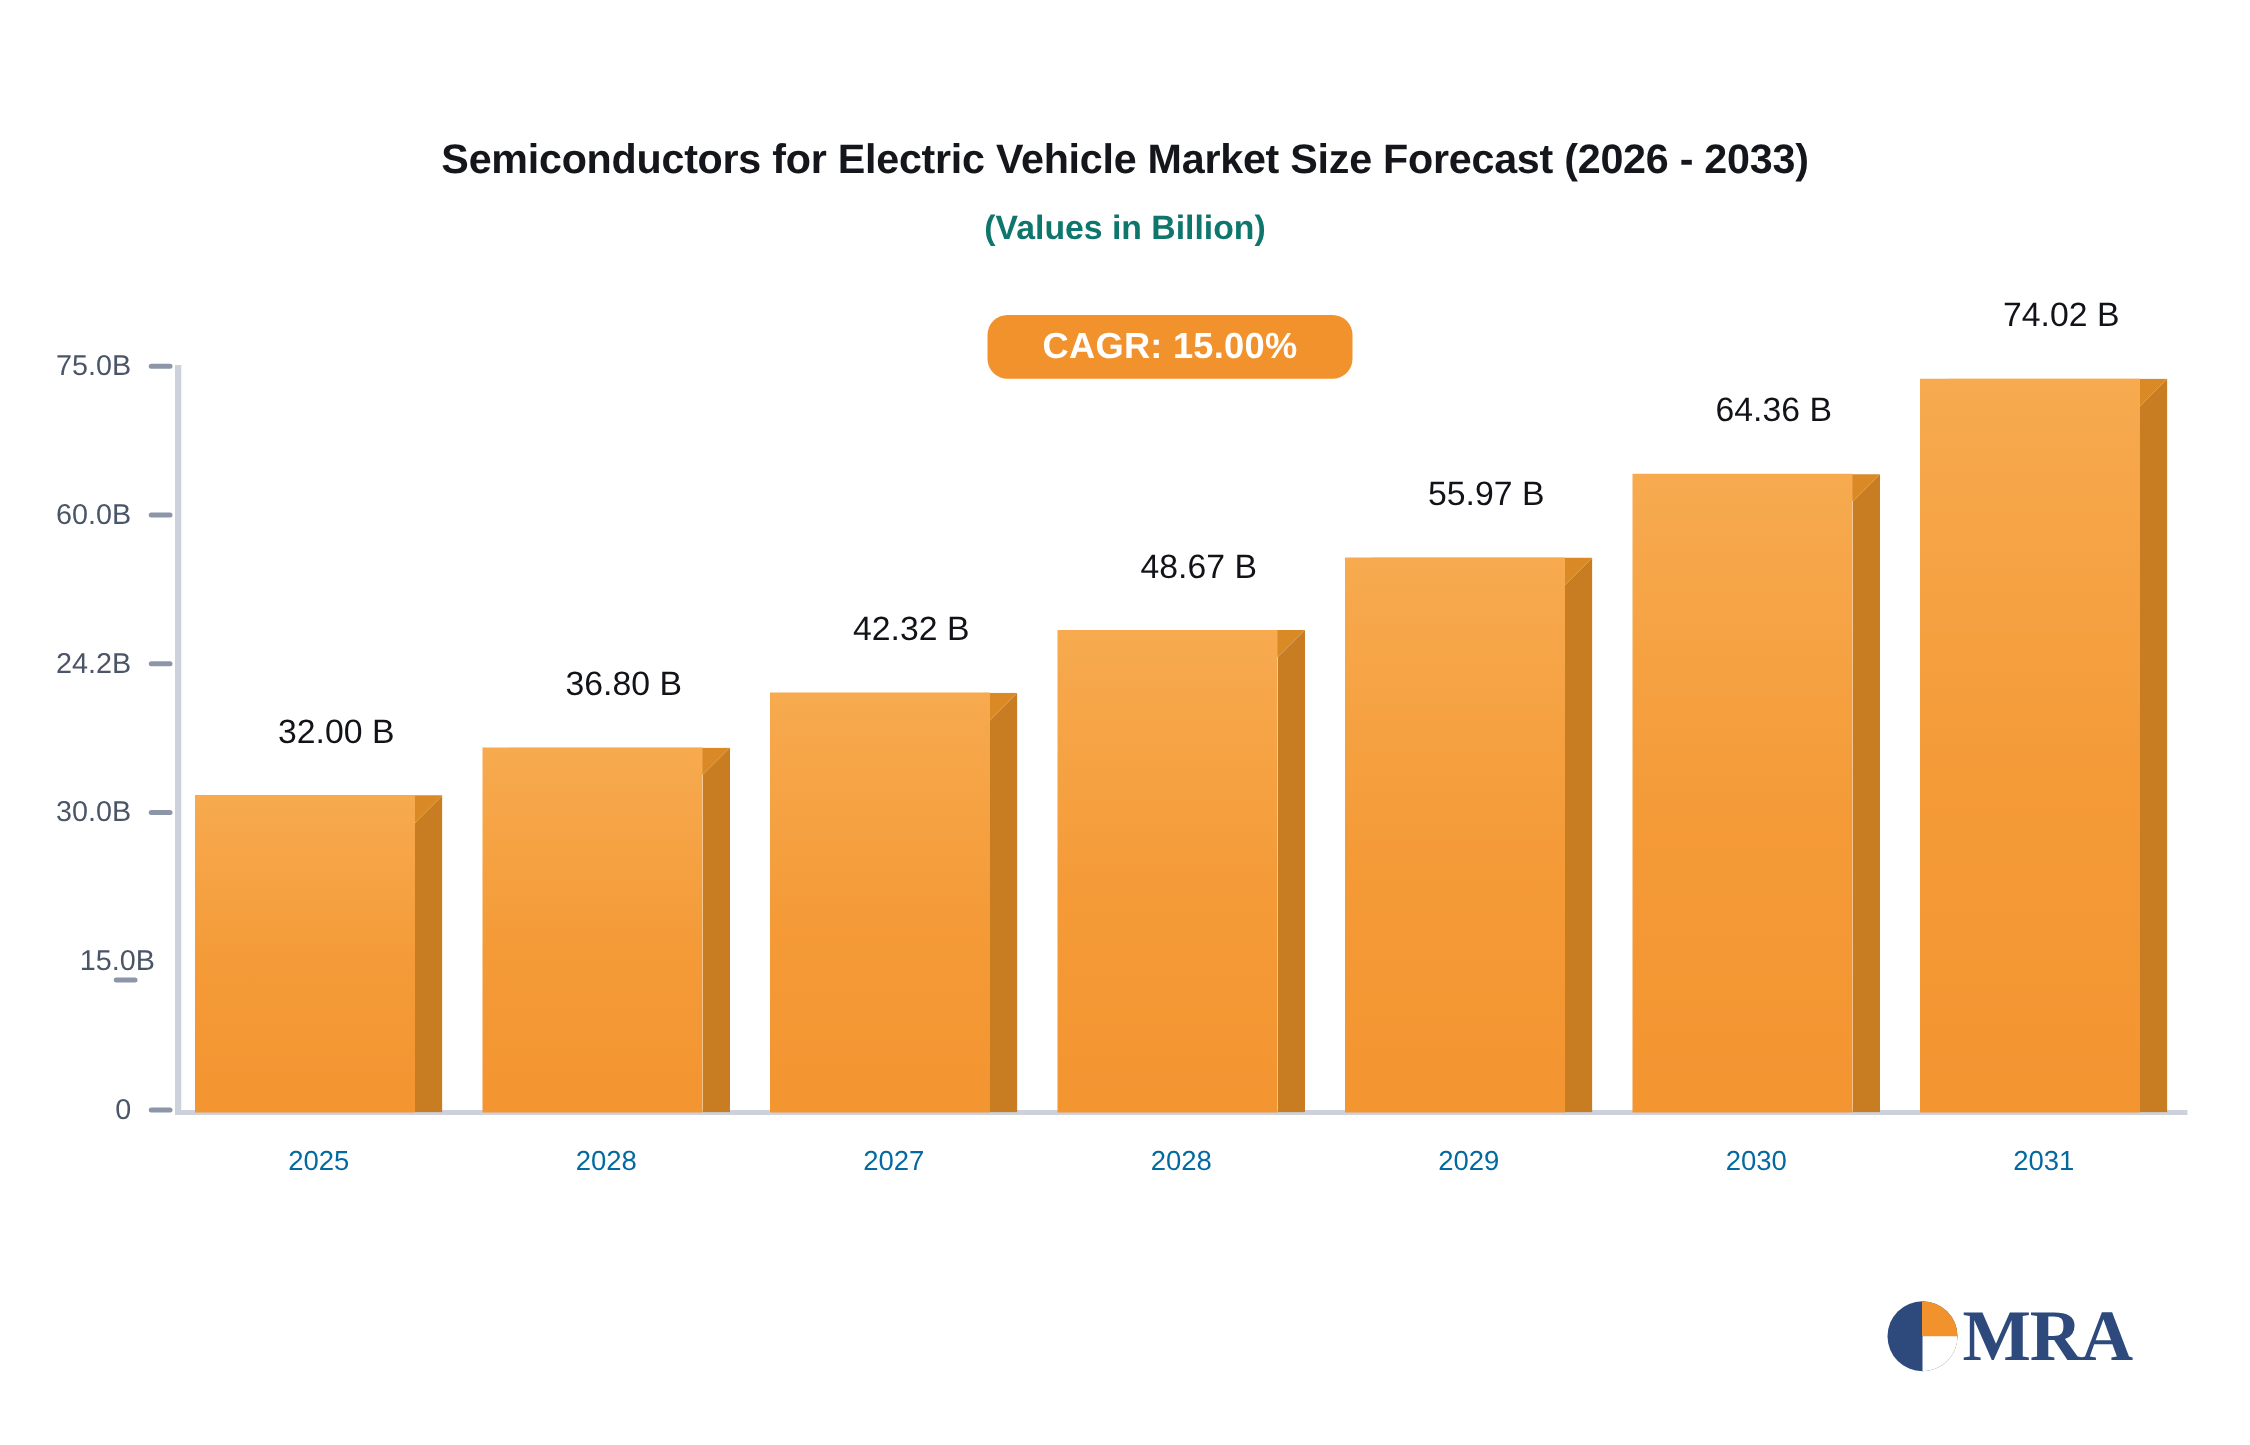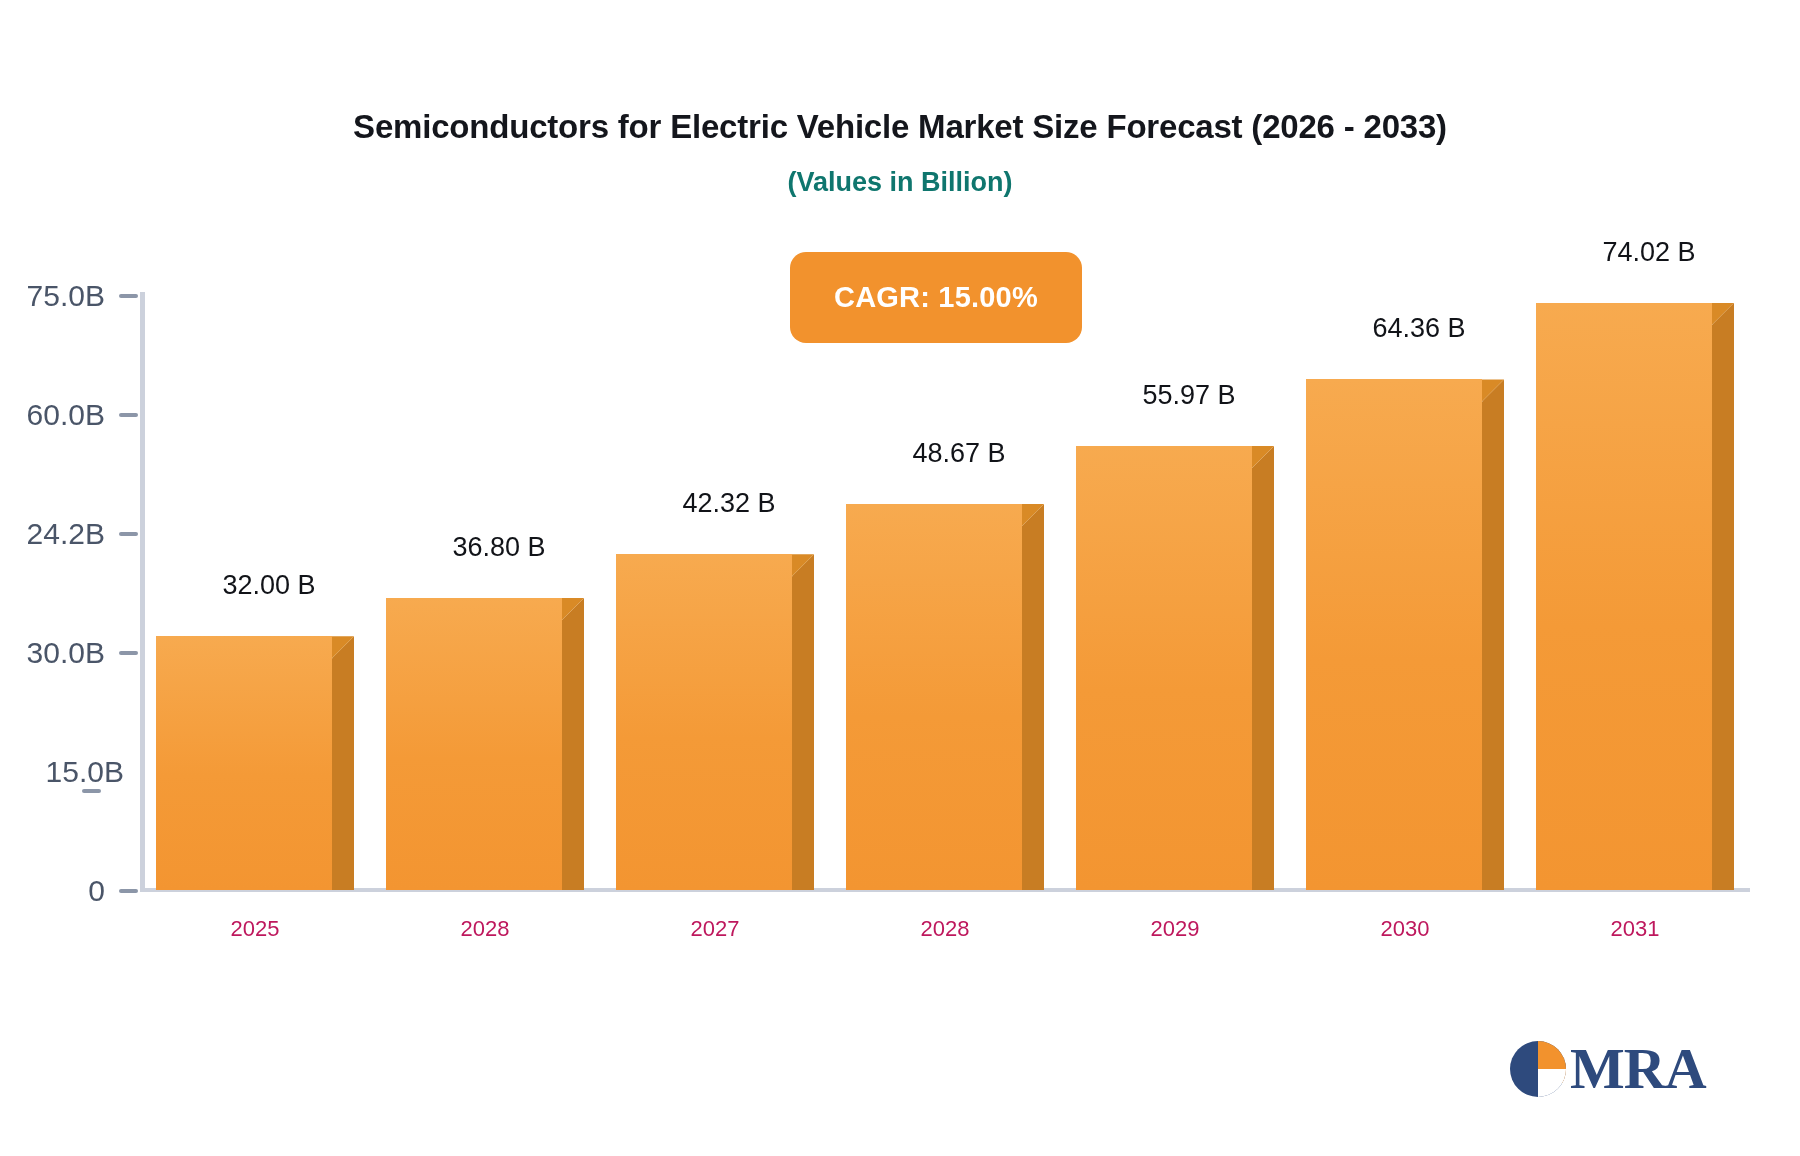--- a/index.html
+++ b/index.html
@@ -35,21 +35,21 @@
     color: #0f766e;
     white-space: nowrap;
   }
 
   
   .cagr-badge {
     position: absolute;
     top: 252px;
     left: 790px;
     width: 292px;
-    height: 91px;
+    height: 51px;
     background: #f2922d;
     border-radius: 16px;
     display: flex;
     align-items: center;
     justify-content: center;
     color: #ffffff;
     font-size: 29px;
     font-weight: bold;
     letter-spacing: 0.2px;
     z-index: 40;
@@ -80,21 +80,21 @@
   }
   .y-tick {
     position: absolute;
     right: 0;
     display: flex;
     align-items: center;
     justify-content: flex-end;
     white-space: nowrap;
   }
   .y-tick-label {
-    font-size: 30px;
+    font-size: 23px;
     color: #4a5568;
     margin-right: 14px;
   }
   .y-tick-dash {
     width: 19px;
     height: 4px;
     background: #8c96a8;
     border-radius: 2px;
   }
   .y-ticks-wrap {
@@ -134,21 +134,21 @@
     font-size: 27px;
     color: #111318;
     white-space: nowrap;
   }
   .x-label {
     position: absolute;
     top: 916px;
     width: 320px;
     text-align: center;
     font-size: 22px;
-    color: #be185d;
+    color: #0369a1;
     white-space: nowrap;
   }
 
   
   .logo {
     position: absolute;
     left: 1510px;
     top: 1040px;
     display: flex;
     align-items: center;

